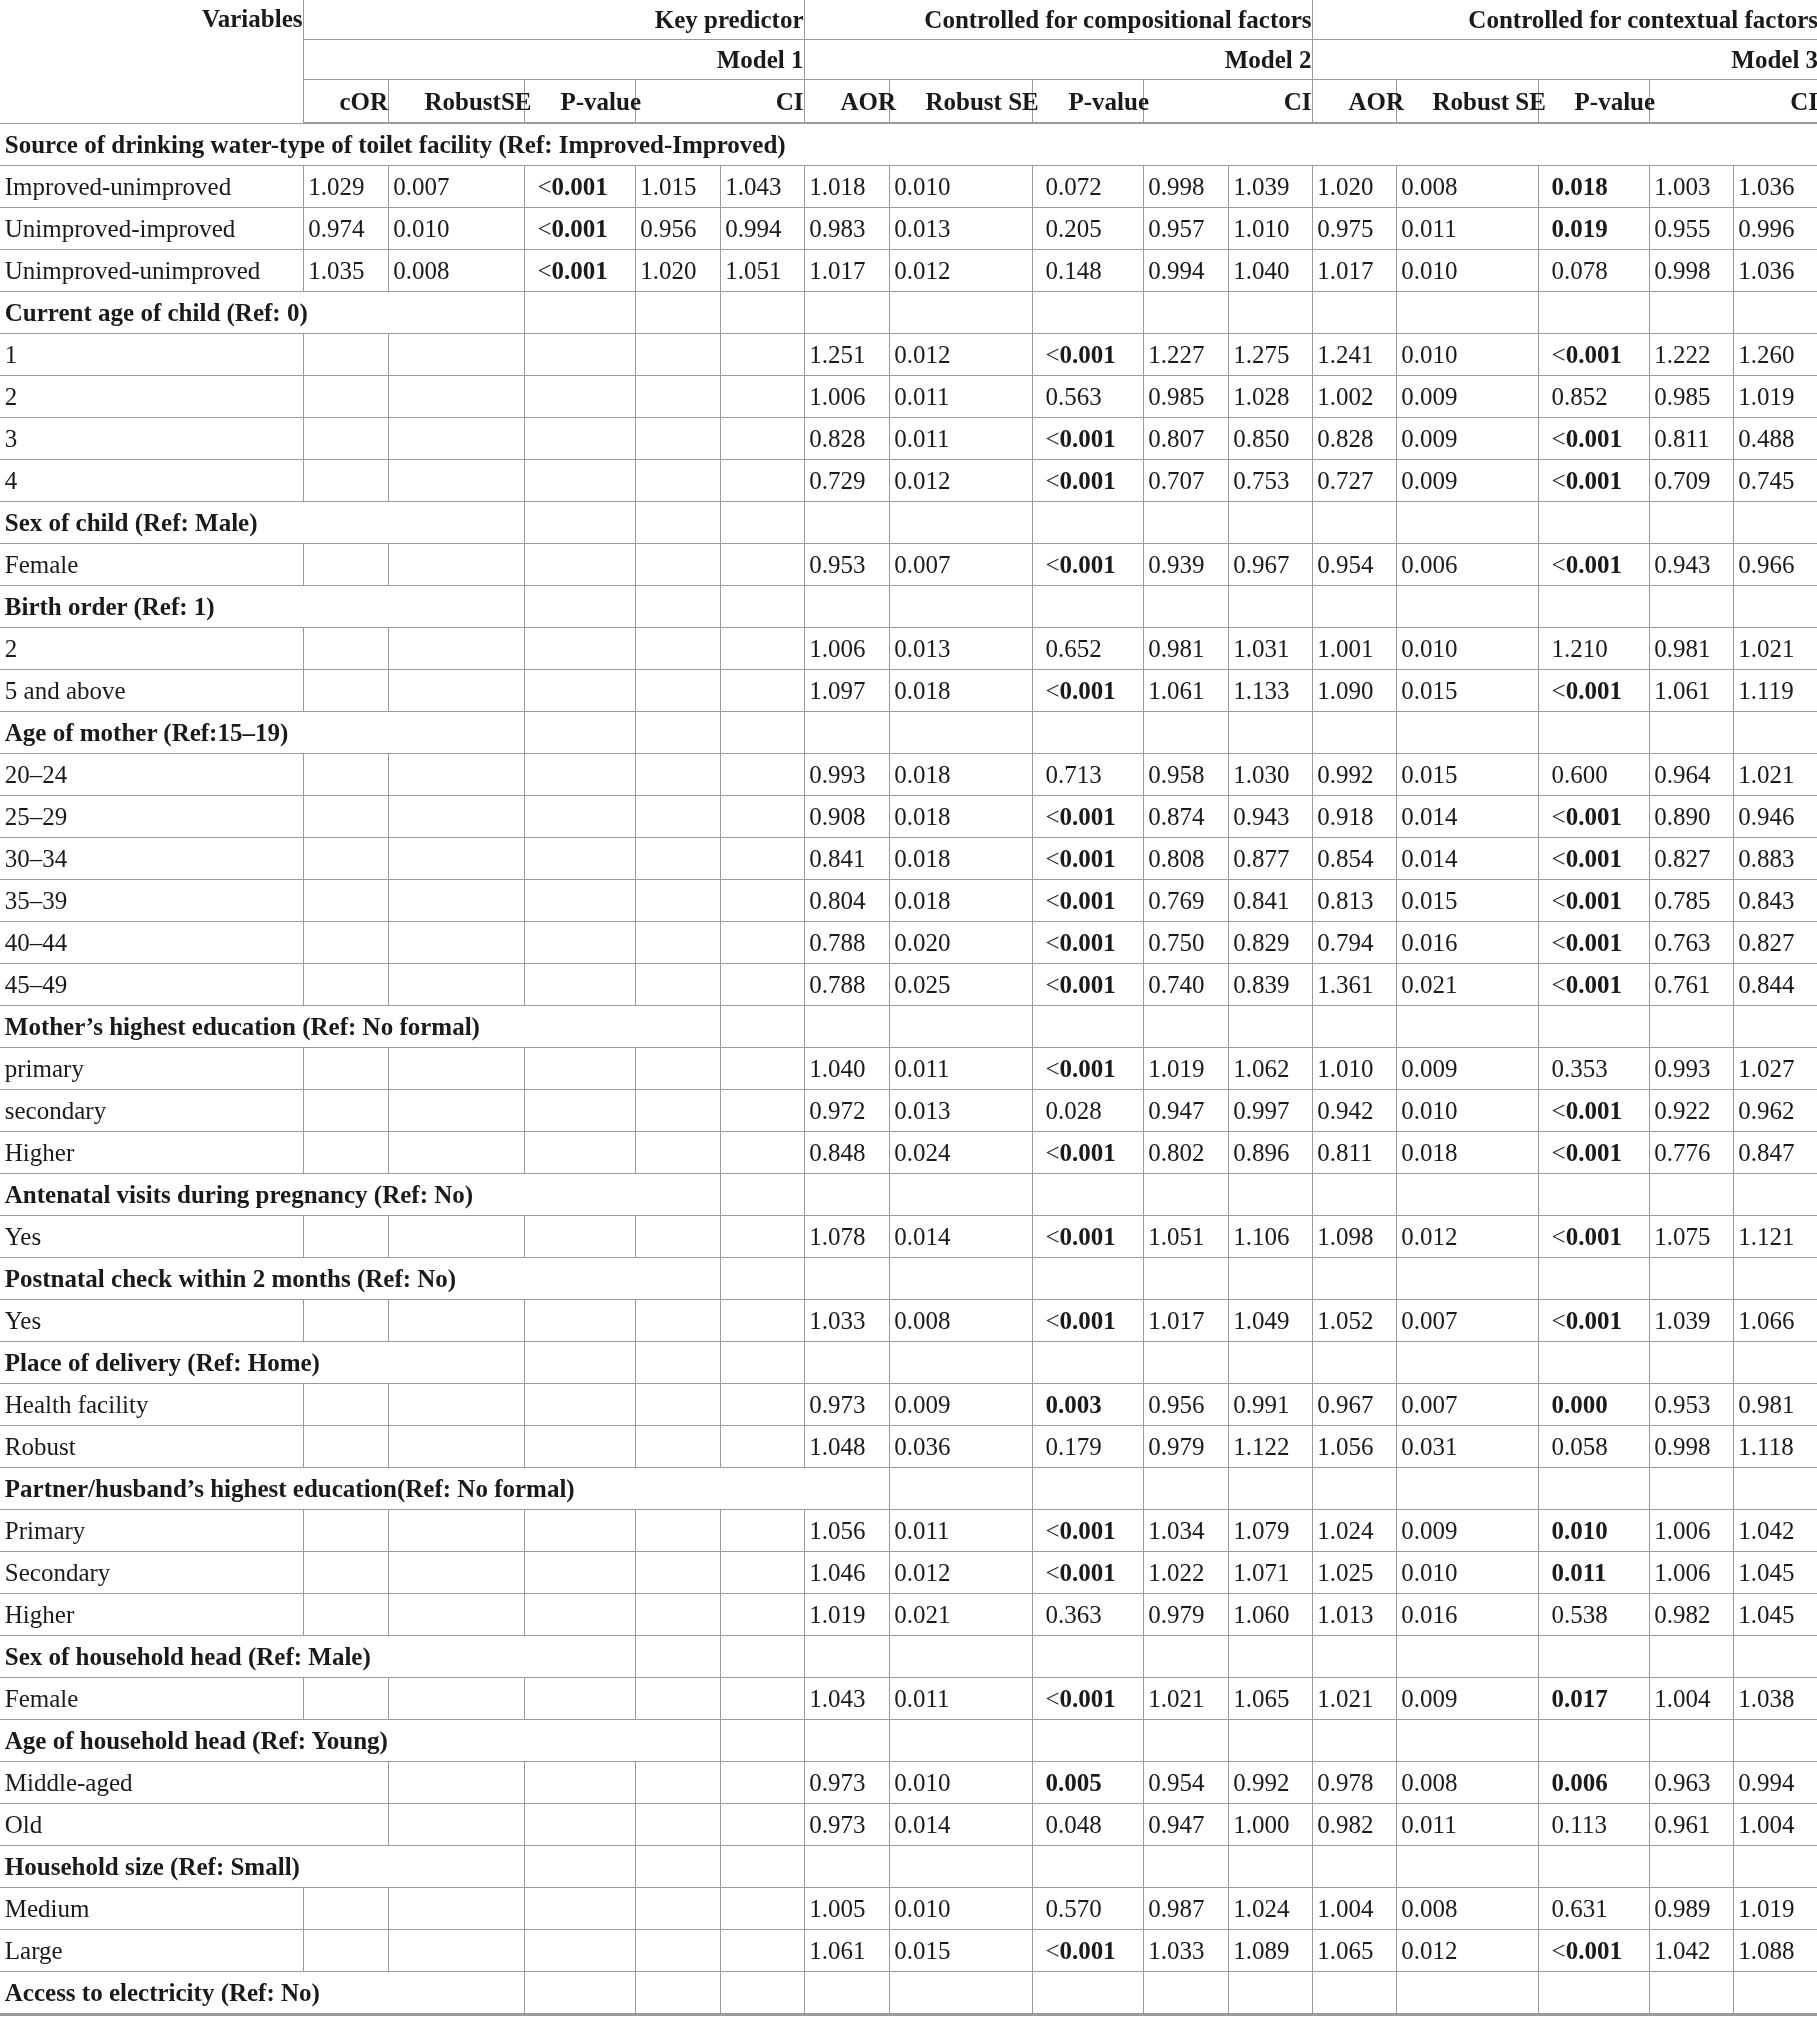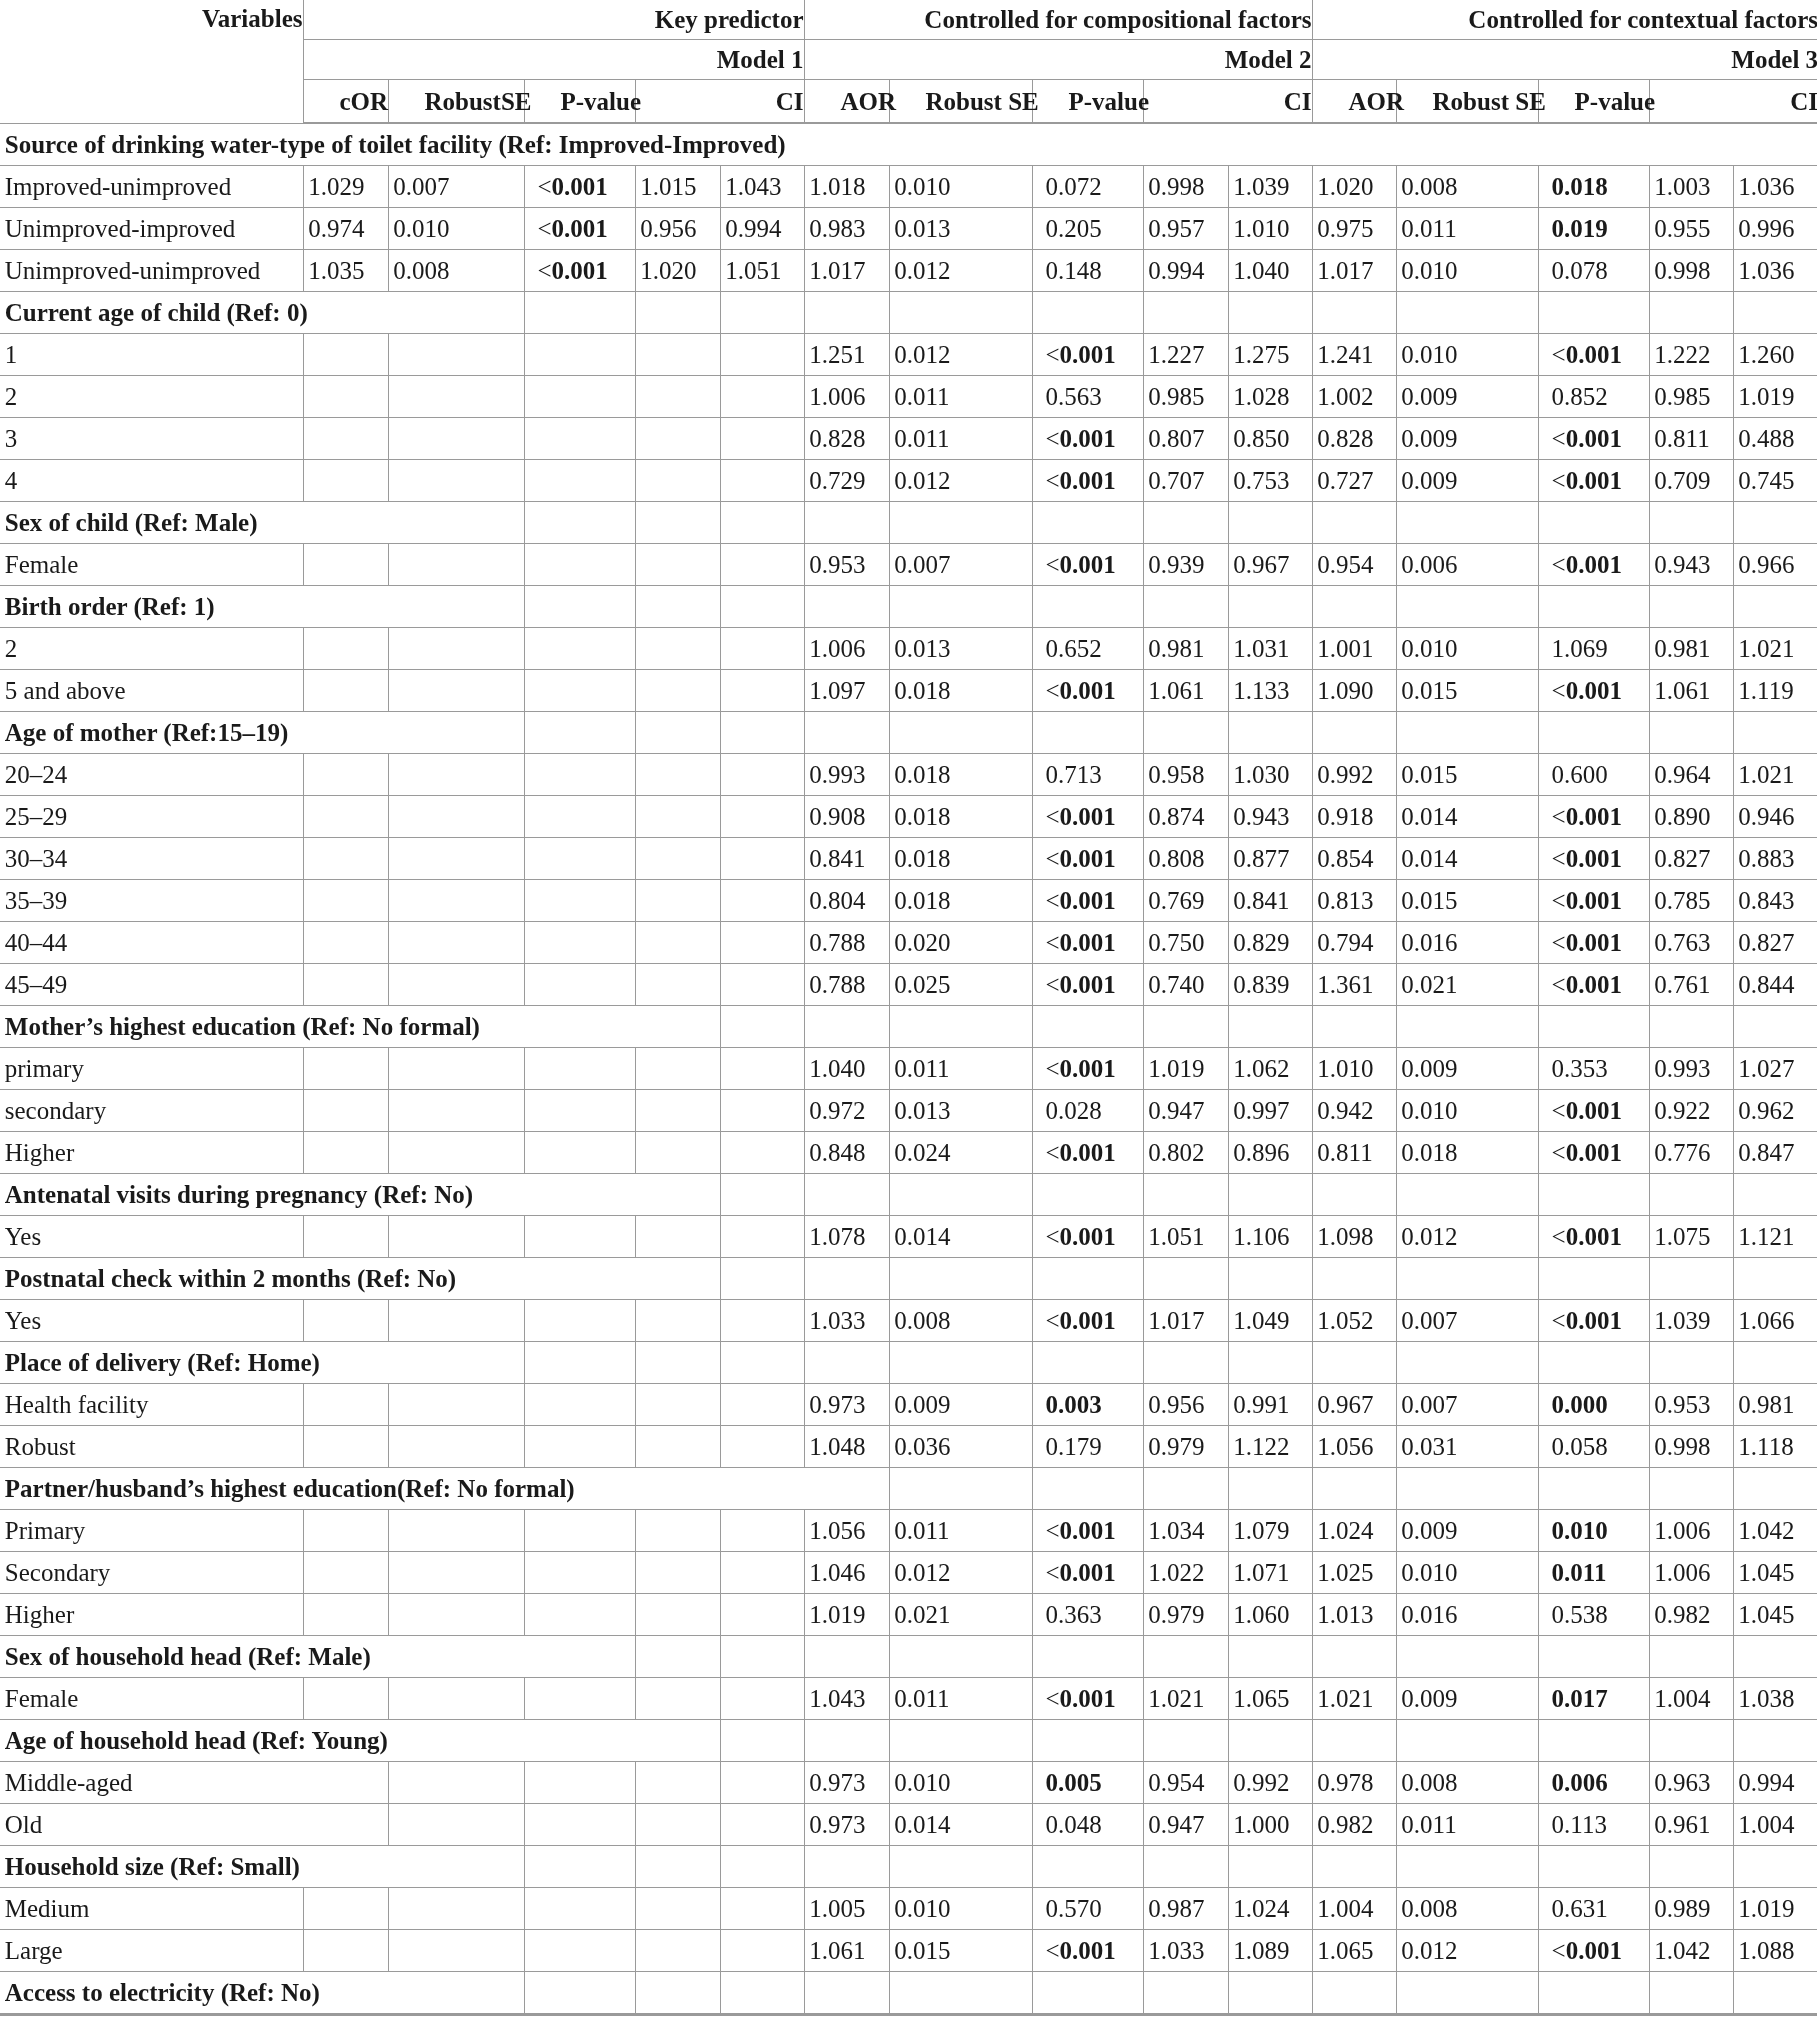--- a/index.html
+++ b/index.html
@@ -270,21 +270,21 @@
         <td class="vb pv"></td>
         <td class="vb"></td>
         <td class="vb"></td>
         <td class="vb">1.006</td>
         <td class="vb">0.013</td>
         <td class="vb pv">0.652</td>
         <td class="vb">0.981</td>
         <td class="vb">1.031</td>
         <td class="vb">1.001</td>
         <td class="vb">0.010</td>
-        <td class="vb pv">1.069</td>
+        <td class="vb pv">1.210</td>
         <td class="vb">0.981</td>
         <td class="vb">1.021</td>
       </tr>
       <tr>
         <td colspan="1">5 and above</td>
         <td class="vb"></td>
         <td class="vb"></td>
         <td class="vb pv"></td>
         <td class="vb"></td>
         <td class="vb"></td>

